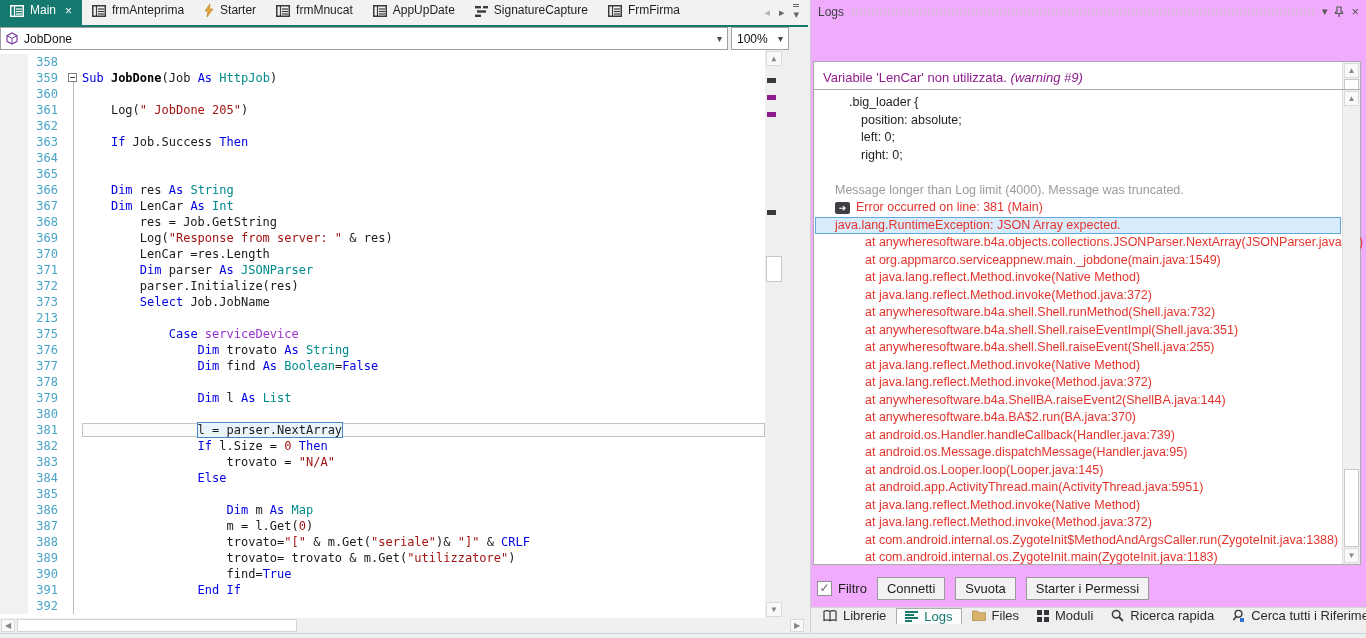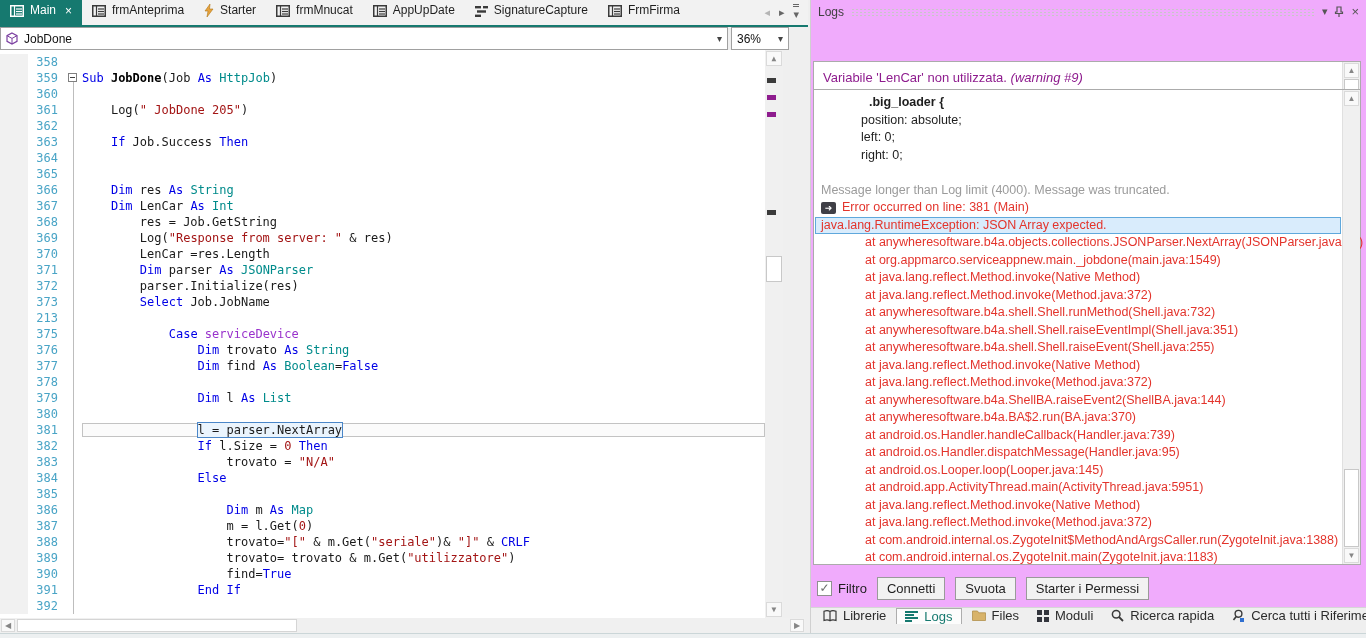--- a/index.html
+++ b/index.html
@@ -77,22 +77,22 @@
   .warn-box{position:absolute;left:2px;top:25px;width:548px;height:60px;background:#FFF;border:1px solid var(--bord);margin-top:36px;}
   .warn-lines{position:absolute;left:0;top:0;right:18px;padding:5px 9px;}
   .warn-line{color:var(--warn);font-size:13px;line-height:22px;white-space:nowrap;}
   .warn-line .note{font-style:italic;}
   .box-scroll{position:absolute;top:0;right:0;bottom:0;width:18px;background:#F0F0F0;border-left:1px solid #E0E0E0;}
   .box-scroll .up{top:1px;}
   .box-scroll .down{bottom:1px;}
   .warn-box .box-scroll .thumb{position:absolute;left:1px;right:1px;top:17px;height:11px;background:#FFF;border:1px solid #C8C8C8;}
   .log-box{position:absolute;left:2px;top:89px;width:548px;height:476px;background:#FFF;border:1px solid var(--bord);}
   .log-content{position:absolute;left:1px;top:4px;right:19px;font-size:12.5px;line-height:17.5px;}
-  .log-line{white-space:nowrap;padding-left:6px;}
-  .log-line.ind1{padding-left:54px;font-weight:bold;}
+  .log-line{white-space:nowrap;padding-left:20px;}
+  .log-line.ind1{padding-left:34px;}
   .log-line.ind2{padding-left:46px;}
   .log-line.plain{color:#1E1E1E;}
   .log-line.muted{color:var(--muted);}
   .log-line.stack{color:var(--err);padding-left:50px;}
   .log-line.error-link{color:var(--err);display:flex;align-items:center;gap:6px;}
   .err-arrow{width:15px;height:12px;background:#3F3F46;border-radius:2px;color:#FFF;font-size:9px;line-height:12px;text-align:center;flex:none;}
   .log-line.error-selected{color:var(--err);background:#D9ECFC;box-shadow:inset 0 0 0 1px #5FA8DC;}
   .log-box .box-scroll .thumb{position:absolute;left:1px;right:1px;bottom:17px;height:78px;background:#FFF;border:1px solid #C8C8C8;}
   .controls{position:absolute;left:6px;top:574px;height:28px;display:flex;align-items:center;gap:10px;font-size:13px;color:#1E1E1E;}
   .checkbox{width:15px;height:15px;background:#FFF;border:1px solid #8F8F8F;display:flex;align-items:center;justify-content:center;color:#6E6E6E;font-size:12px;line-height:1;}
@@ -201,21 +201,21 @@
       <span class="ico">
         <svg width="12" height="13" viewBox="0 0 12 13">
             <path d="M6 1 L11 3.7 L11 9.3 L6 12 L1 9.3 L1 3.7 Z" fill="none" stroke="#7B3FA0" stroke-width="1.2"></path>
             <path d="M1 3.7 L6 6.4 L11 3.7 M6 6.4 L6 12" fill="none" stroke="#7B3FA0" stroke-width="1"></path>
           </svg>
       </span>
       <span>JobDone</span>
       <span class="caret">▾</span>
     </div>
     <div class="combo zoom">
-      <span>36%</span>
+      <span>100%</span>
       <span class="caret">▾</span>
     </div>
   </div>
   <div class="editor">
     <div class="code-rows" id="code-rows">
         <div class="cl"><div class="marg"></div><div class="num">358</div><div class="fold"></div><div class="codetxt"><span></span></div></div>
         <div class="cl"><div class="marg"></div><div class="num">359</div><div class="fold guide from-box"><span class="minus"></span></div><div class="codetxt"><span></span><span class="tok-k">Sub </span><span class="tok-b">JobDone</span><span class="tok-d">(</span><span class="tok-d">Job </span><span class="tok-k">As </span><span class="tok-y">HttpJob</span><span class="tok-d">)</span></div></div>
         <div class="cl"><div class="marg"></div><div class="num">360</div><div class="fold guide"></div><div class="codetxt"><span></span></div></div>
         <div class="cl"><div class="marg"></div><div class="num">361</div><div class="fold guide"></div><div class="codetxt"><span>    </span><span class="tok-d">Log(</span><span class="tok-s">" JobDone 205"</span><span class="tok-d">)</span></div></div>
         <div class="cl"><div class="marg"></div><div class="num">362</div><div class="fold guide"></div><div class="codetxt"><span></span></div></div>
@@ -310,21 +310,21 @@
         <div class="log-line stack">at java.lang.reflect.Method.invoke(Native Method)</div>
         <div class="log-line stack">at java.lang.reflect.Method.invoke(Method.java:372)</div>
         <div class="log-line stack">at anywheresoftware.b4a.shell.Shell.runMethod(Shell.java:732)</div>
         <div class="log-line stack">at anywheresoftware.b4a.shell.Shell.raiseEventImpl(Shell.java:351)</div>
         <div class="log-line stack">at anywheresoftware.b4a.shell.Shell.raiseEvent(Shell.java:255)</div>
         <div class="log-line stack">at java.lang.reflect.Method.invoke(Native Method)</div>
         <div class="log-line stack">at java.lang.reflect.Method.invoke(Method.java:372)</div>
         <div class="log-line stack">at anywheresoftware.b4a.ShellBA.raiseEvent2(ShellBA.java:144)</div>
         <div class="log-line stack">at anywheresoftware.b4a.BA$2.run(BA.java:370)</div>
         <div class="log-line stack">at android.os.Handler.handleCallback(Handler.java:739)</div>
-        <div class="log-line stack">at android.os.Handler.dispatchMessage(Handler.java:95)</div>
+        <div class="log-line stack">at android.os.Message.dispatchMessage(Handler.java:95)</div>
         <div class="log-line stack">at android.os.Looper.loop(Looper.java:145)</div>
         <div class="log-line stack">at android.app.ActivityThread.main(ActivityThread.java:5951)</div>
         <div class="log-line stack">at java.lang.reflect.Method.invoke(Native Method)</div>
         <div class="log-line stack">at java.lang.reflect.Method.invoke(Method.java:372)</div>
         <div class="log-line stack">at com.android.internal.os.ZygoteInit$MethodAndArgsCaller.run(ZygoteInit.java:1388)</div>
         <div class="log-line stack">at com.android.internal.os.ZygoteInit.main(ZygoteInit.java:1183)</div>
       </div>
     <div class="box-scroll">
       <div class="sb-btn up">▲</div>
       <div class="thumb"></div>

